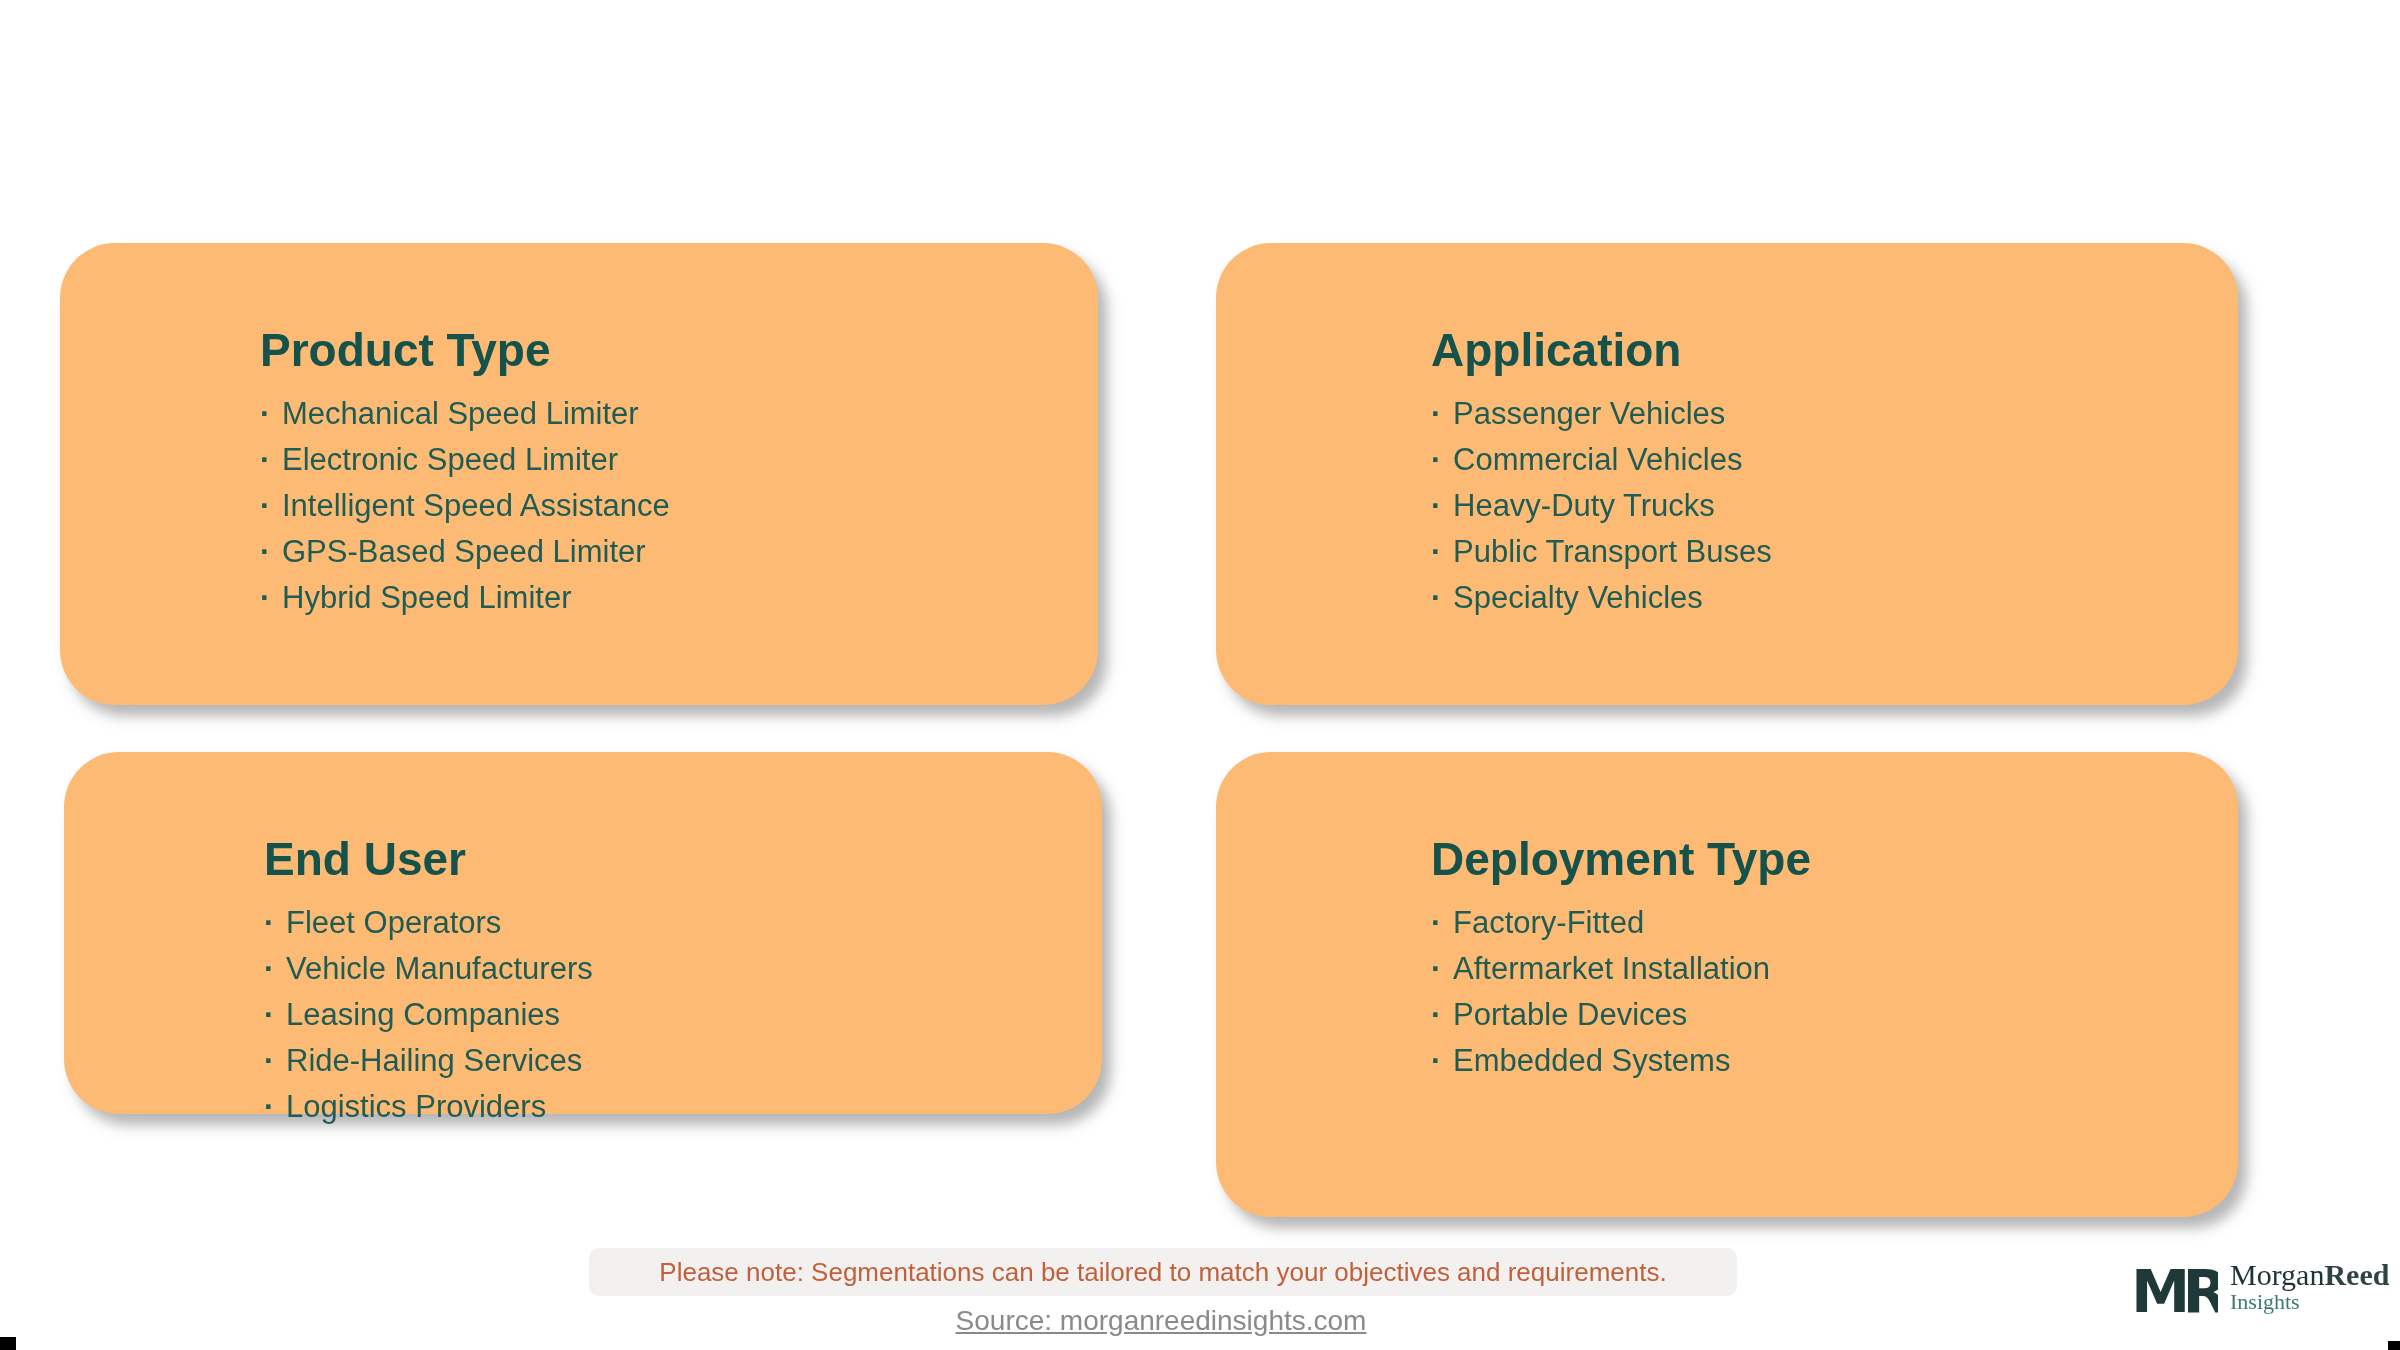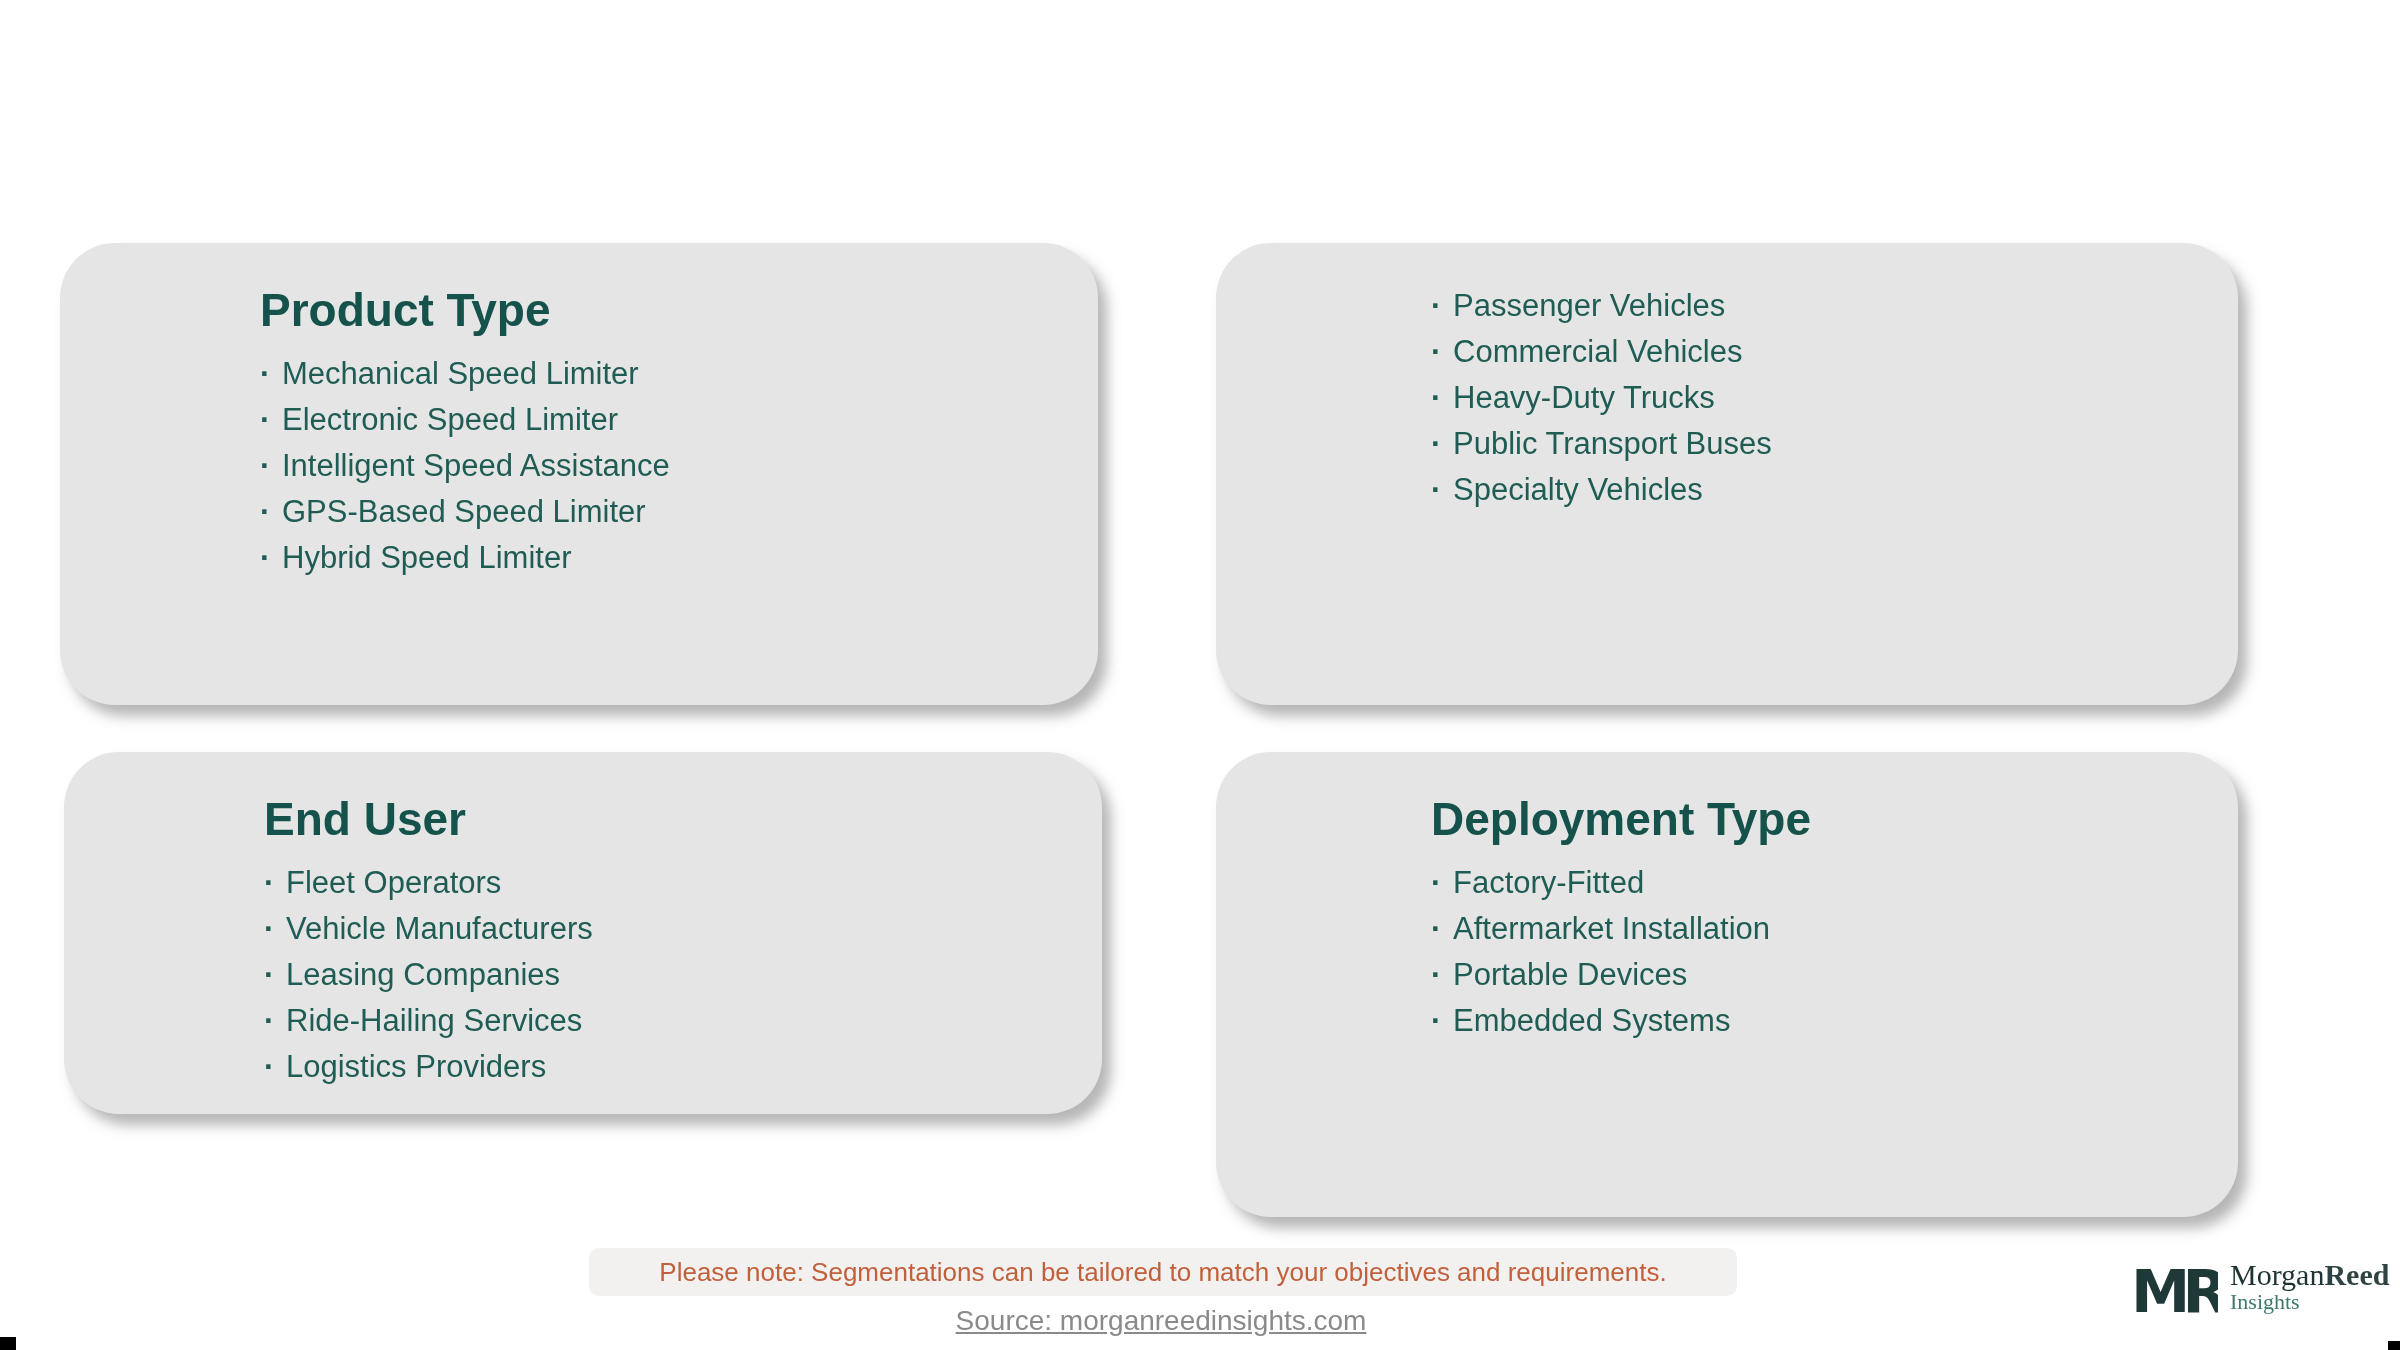--- a/index.html
+++ b/index.html
@@ -23,25 +23,25 @@
   .header h1 {
     margin: 0 0 0 133px;
     color: #ffffff;
     font-size: 56px;
     font-weight: bold;
     letter-spacing: 0.5px;
   }
   
   .card {
     position: absolute;
-    background: #e5e5e5;
+    background: #fdba74;
     border-radius: 55px;
     box-shadow: 9px 11px 13px rgba(110,110,110,0.5);
     box-sizing: border-box;
-    padding-top: 40px;
+    padding-top: 80px;
   }
   .card.c1 { left: 60px;   top: 243px; width: 1038px; height: 462px; padding-left: 200px; }
   .card.c2 { left: 1216px; top: 243px; width: 1022px; height: 462px; padding-left: 215px; }
   .card.c3 { left: 64px;   top: 752px; width: 1038px; height: 362px; padding-left: 200px; }
   .card.c4 { left: 1216px; top: 752px; width: 1022px; height: 465px; padding-left: 215px; }
   .card h2 {
     margin: 0 0 14px 0;
     font-size: 46px;
     line-height: 54px;
     font-weight: bold;
@@ -137,20 +137,21 @@
           <span>GPS-Based Speed Limiter</span>
         </li>
       <li>
           <span class="bullet">·</span>
           <span>Hybrid Speed Limiter</span>
         </li>
     </ul>
   </section>
 
   <section class="card c2">
+    <h2>Application</h2>
     <ul>
       <li>
           <span class="bullet">·</span>
           <span>Passenger Vehicles</span>
         </li>
       <li>
           <span class="bullet">·</span>
           <span>Commercial Vehicles</span>
         </li>
       <li>

